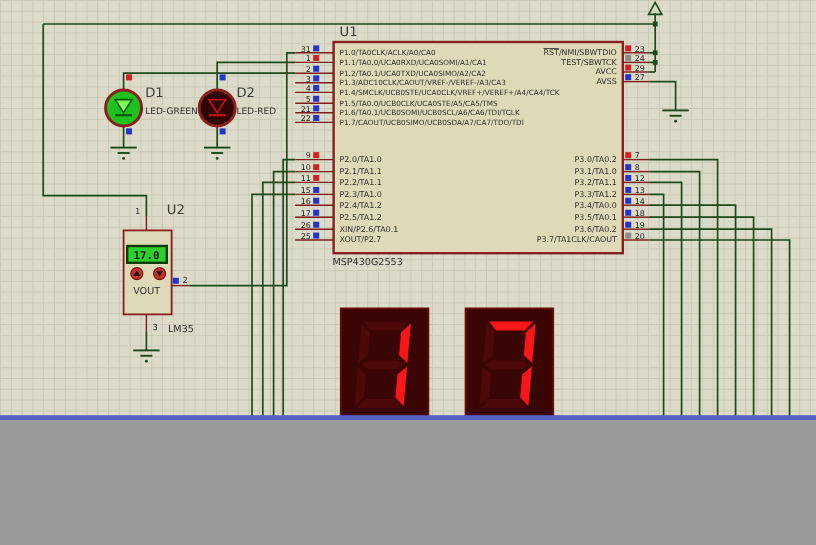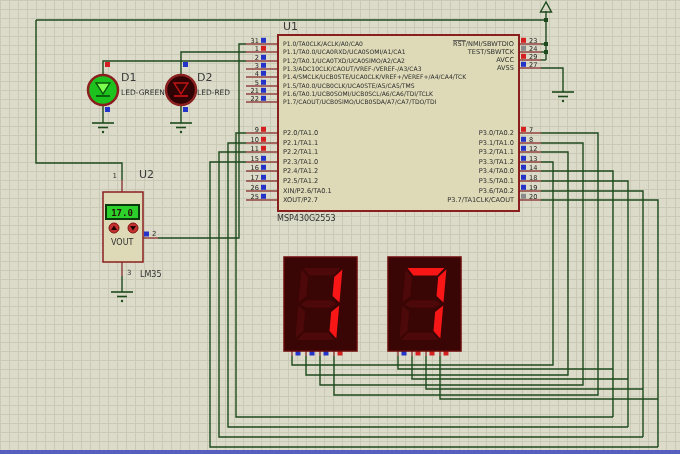--- a/index.html
+++ b/index.html
@@ -1,17 +1,17 @@
 <!DOCTYPE html>
 <html><head>
 <meta charset="utf-8">
 <style>
   html,body{margin:0;padding:0;background:#9a9a9a;}
   #canvas{
-    position:relative;width:680px;height:454px;overflow:hidden;
+    position:relative;width:680px;height:350px;overflow:hidden;
     background-color:#dcdbc9;
     background-image:linear-gradient(#c9cab5 1px,transparent 1px),
                      linear-gradient(90deg,#c9cab5 1px,transparent 1px);
     background-size:9px 9px;
     font-family:"DejaVu Sans",sans-serif;
   }
   svg{position:absolute;left:0;top:0;}
   svg text{font-family:"DejaVu Sans",sans-serif;fill:#2e2e2e;}
   .ref{font-size:11px;fill:#3a3a3a;}
   .part{font-size:8px;fill:#2e2e2e;}

